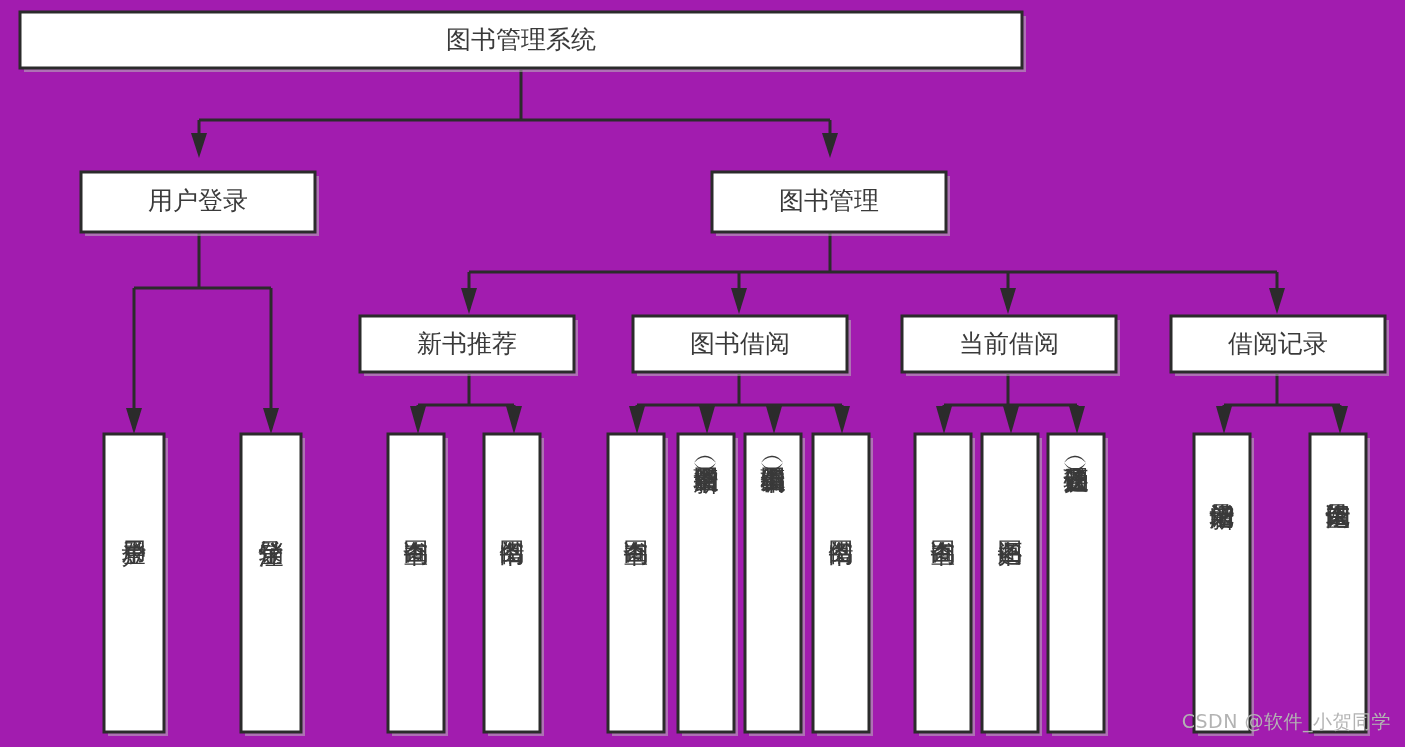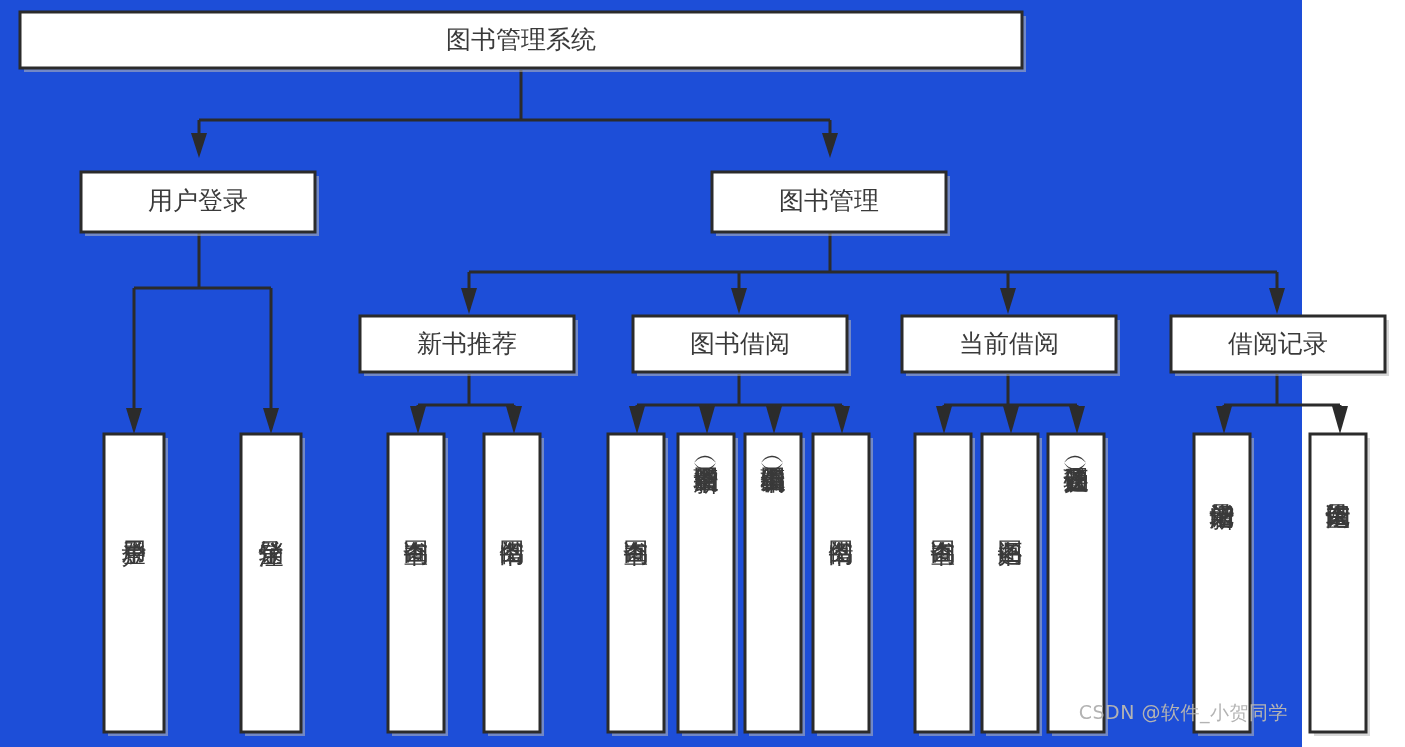--- a/index.html
+++ b/index.html
@@ -8,23 +8,23 @@
     background: #ffffff;
   }
   body {
     width: 1405px;
     height: 747px;
     font-family: "DejaVu Sans", "Liberation Sans", sans-serif;
     overflow: hidden;
   }
   #diagram-root {
     position: relative;
-    width: 1302px;
+    width: 1405px;
     height: 747px;
-    background: #1d4ed8;
+    background: #a21caf;
     text-decoration: underline;
   }
   svg.flow {
     position: absolute;
     left: 0;
     top: 0;
     width: 1405px;
     height: 747px;
   }
   .node-rect {
@@ -54,21 +54,21 @@
   }
   .node-label-v {
     fill: #3a3a3a;
     font-family: "DejaVu Sans", "Liberation Sans", sans-serif;
     font-size: 25px;
     text-anchor: middle;
   }
   .watermark {
     position: absolute;
     right: 14px;
-    bottom: 21px;
+    bottom: 12px;
     font-family: "DejaVu Sans", "Liberation Sans", sans-serif;
     font-size: 19px;
     color: #b3b3b3;
     letter-spacing: 0.5px;
     white-space: nowrap;
     user-select: none;
   }
 </style>
 </head>
 <body>

